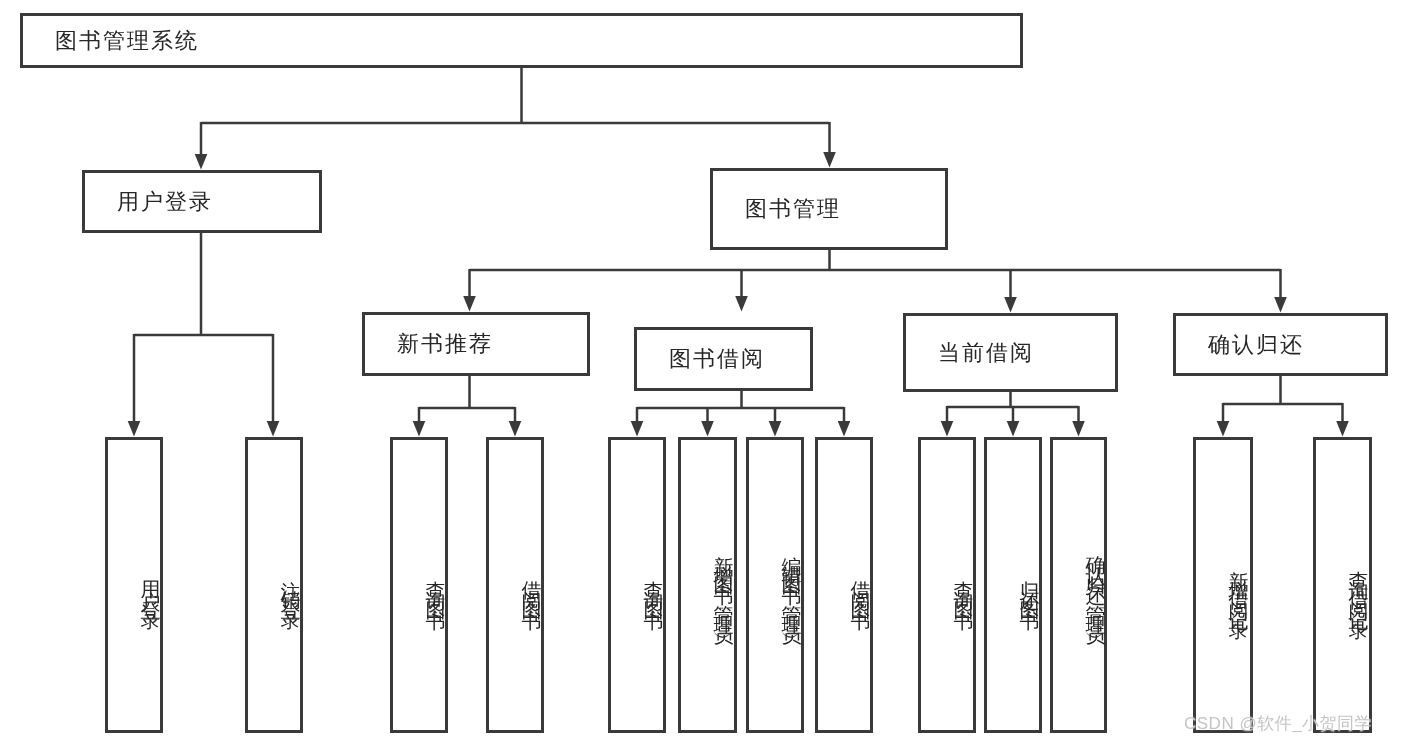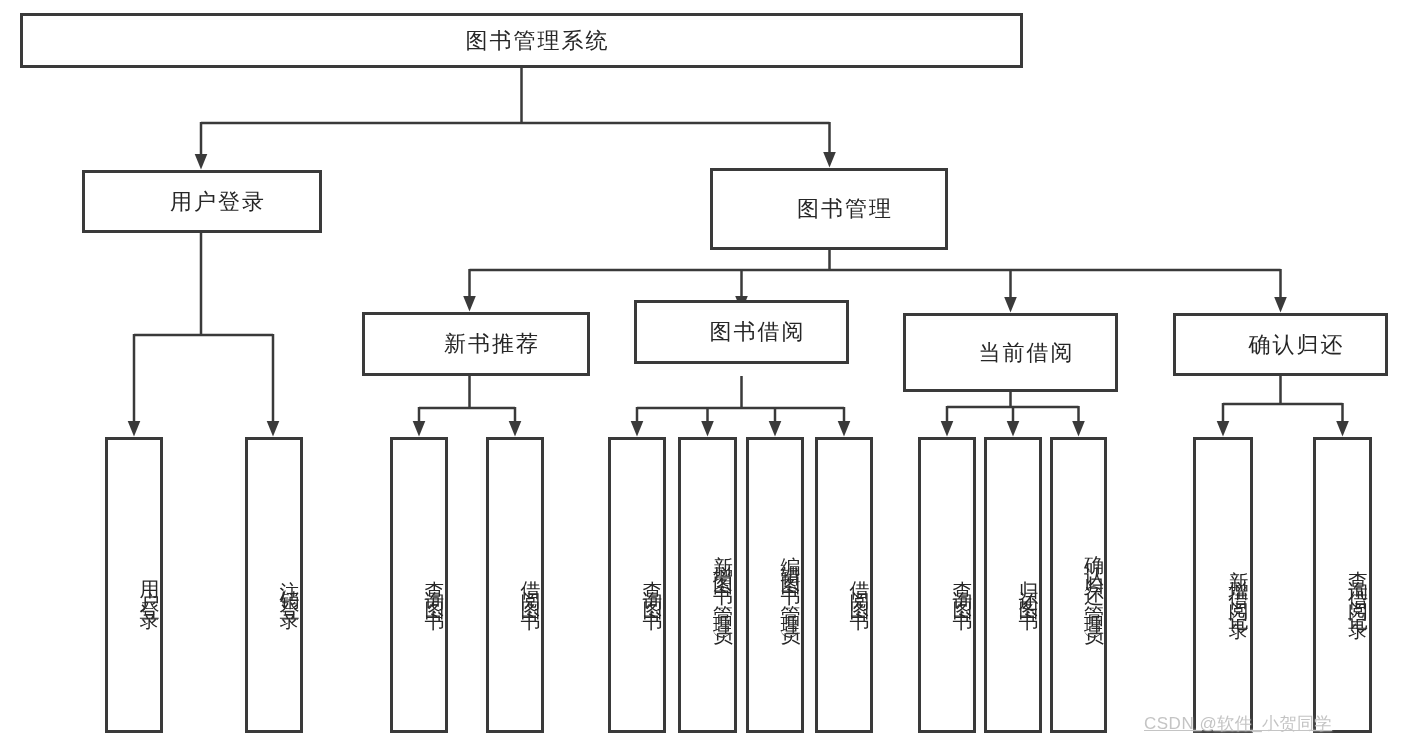--- a/index.html
+++ b/index.html
@@ -6,33 +6,33 @@
   #canvas{
     position:relative;width:1405px;height:747px;background:var(--background,#fff);
     font-family:"Liberation Sans","DejaVu Sans",sans-serif;overflow:hidden;
   }
   #wires{position:absolute;left:0;top:0;z-index:1;}
   .conn{stroke:var(--line,#3a3a3a);stroke-width:2.5;fill:none;}
   .ah{fill:var(--line,#3a3a3a);}
   .box{
     position:absolute;box-sizing:border-box;background:#fff;
     border:3px solid var(--border,#3a3a3a);
-    display:flex;align-items:center;justify-content:center;z-index:2;padding-left:32px;
+    display:flex;align-items:center;z-index:2;padding-left:32px;
   }
   .h .lbl{
     font-size:22px;letter-spacing:2px;color:var(--text,#262626);white-space:nowrap;
   }
   .v .lbl{
     writing-mode:vertical-rl;font-size:20px;letter-spacing:10px;
     color:var(--text,#262626);line-height:1.1;
   }
   #watermark{
-    position:absolute;left:1144px;top:712px;z-index:5;
+    position:absolute;left:1184px;top:712px;z-index:5;
     font-size:17px;letter-spacing:0.5px;white-space:nowrap;
-    color:var(--watermark,#c4c4c4);text-shadow:0 0 2px #ffffff;text-decoration:underline;
+    color:var(--watermark,#c4c4c4);text-shadow:0 0 2px #ffffff;
   }
 </style>
 </head>
 <body>
 
 <div id="canvas">
 
   <svg id="wires" width="1405" height="747" viewBox="0 0 1405 747">
     <defs>
       <marker id="ah" markerWidth="17" markerHeight="14" refX="0.5" refY="7" orient="auto" markerUnits="userSpaceOnUse">
@@ -81,21 +81,21 @@
   <div class="box h" style="left:82px;top:170px;width:240px;height:63px">
     <span class="lbl">用户登录</span>
   </div>
   <div class="box h" style="left:710px;top:168px;width:238px;height:82px">
     <span class="lbl">图书管理</span>
   </div>
 
   <div class="box h" style="left:362px;top:312px;width:228px;height:64px">
     <span class="lbl">新书推荐</span>
   </div>
-  <div class="box h" style="left:634px;top:300px;width:215px;height:64px">
+  <div class="box h" style="left:634px;top:327px;width:179px;height:64px">
     <span class="lbl">图书借阅</span>
   </div>
   <div class="box h" style="left:903px;top:313px;width:215px;height:79px">
     <span class="lbl">当前借阅</span>
   </div>
   <div class="box h" style="left:1173px;top:313px;width:215px;height:63px">
     <span class="lbl">确认归还</span>
   </div>
 
   <div class="box v" style="left:105px;top:437px;width:58px;height:296px">

